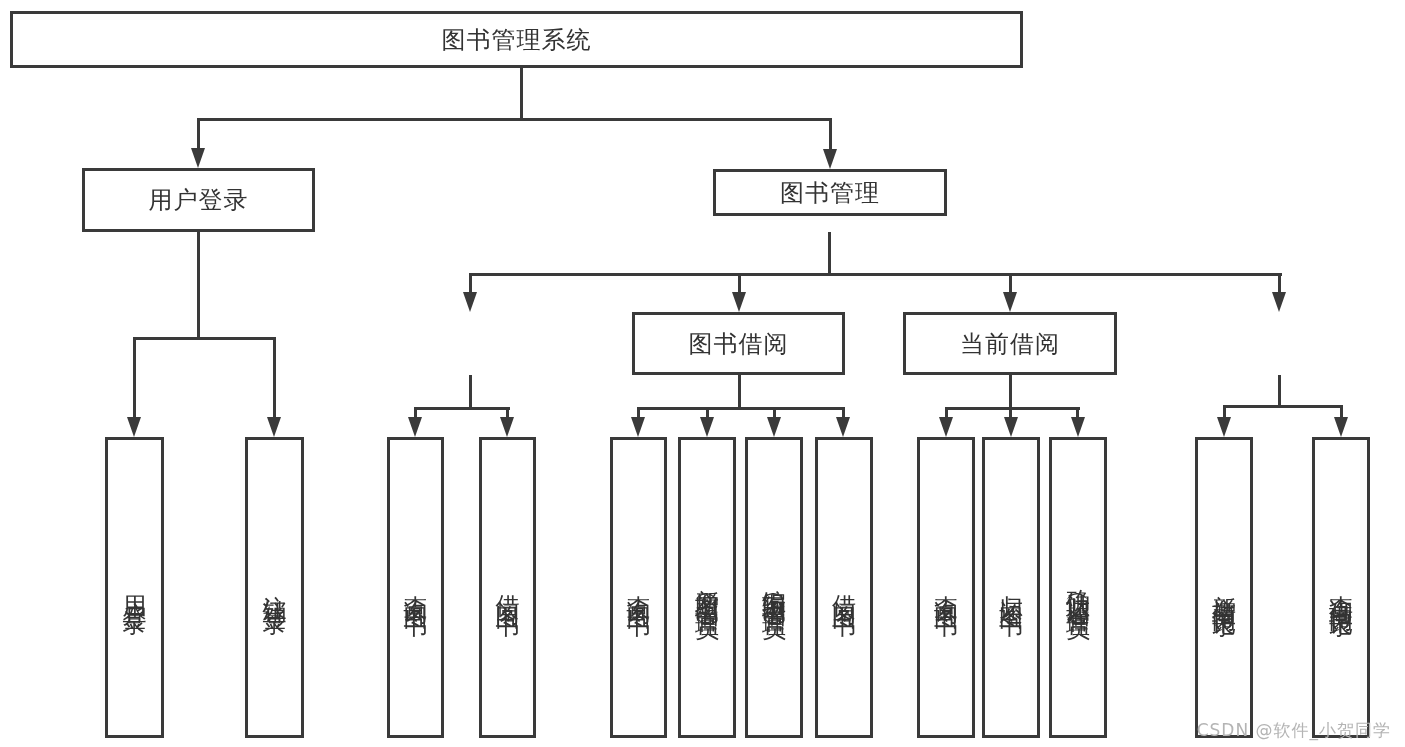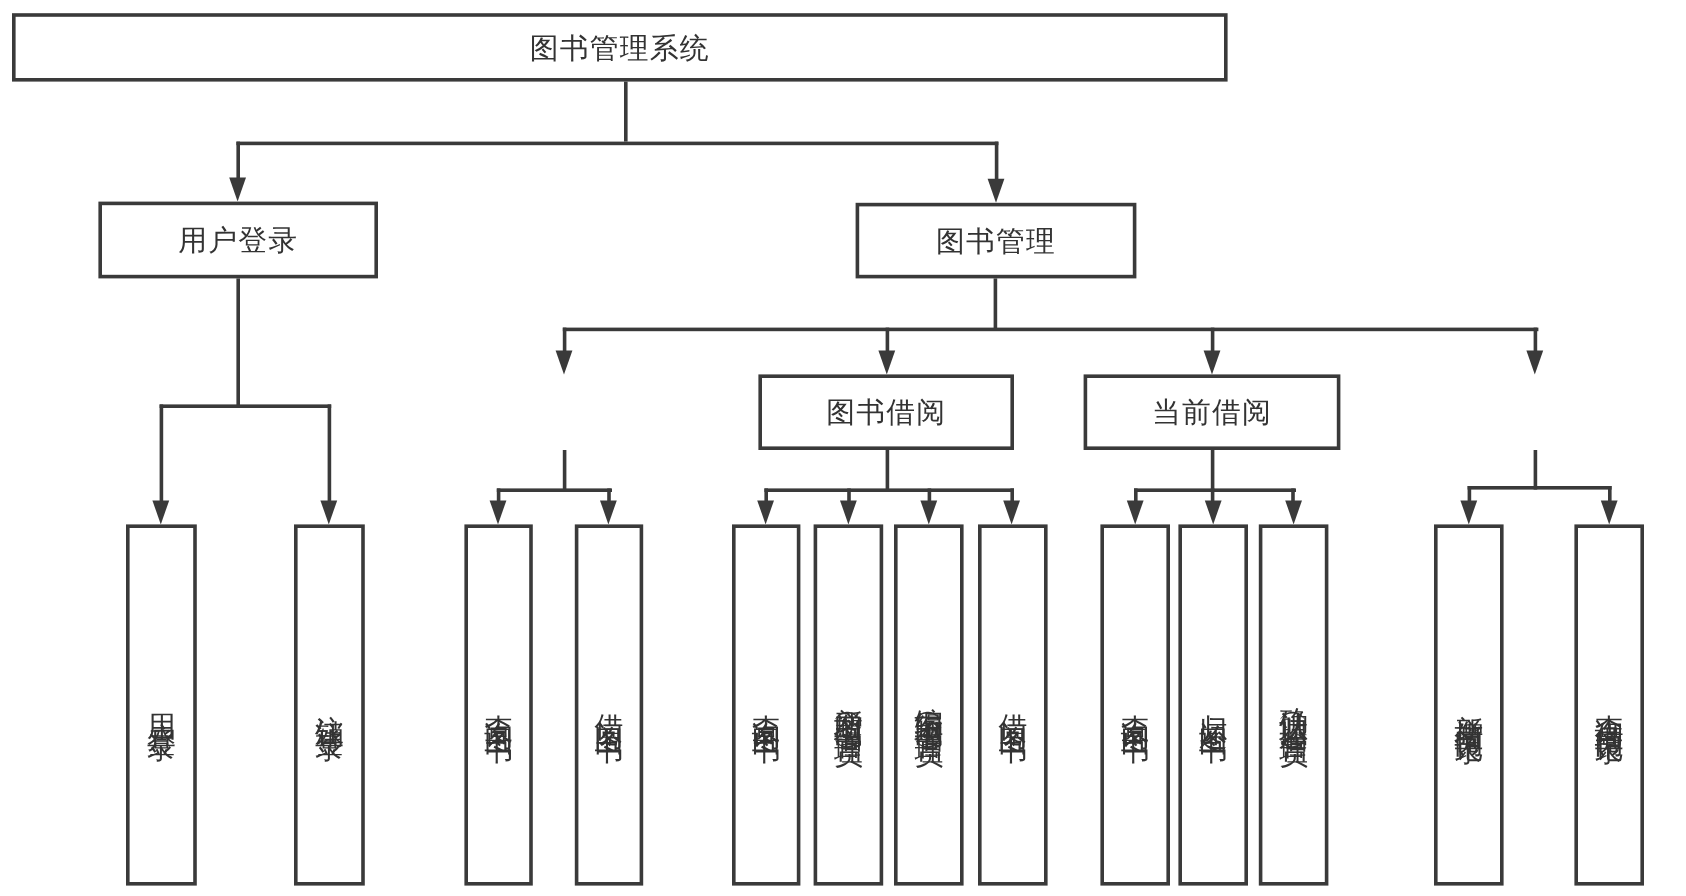--- a/index.html
+++ b/index.html
@@ -41,21 +41,21 @@
   <div class="vline" style="left:520px;top:68px;height:50px"></div>
   <div class="hline" style="left:197px;top:118px;width:635px"></div>
   <div class="vline" style="left:197px;top:118px;height:34px"></div>
   <div class="arrow" style="left:191px;top:148px"></div>
   <div class="vline" style="left:829px;top:118px;height:34px"></div>
   <div class="arrow" style="left:823px;top:149px"></div>
 
   <div class="box hbox" style="left:82px;top:168px;width:233px;height:64px">
     <span>用户登录</span>
   </div>
-  <div class="box hbox" style="left:713px;top:169px;width:234px;height:63px">
+  <div class="box hbox" style="left:713px;top:169px;width:234px;height:47px">
     <span>图书管理</span>
   </div>
 
   <div class="vline" style="left:197px;top:232px;height:107px"></div>
   <div class="hline" style="left:133px;top:337px;width:143px"></div>
   <div class="vline" style="left:133px;top:337px;height:84px"></div>
   <div class="arrow" style="left:127px;top:417px"></div>
   <div class="vline" style="left:273px;top:337px;height:84px"></div>
   <div class="arrow" style="left:267px;top:417px"></div>
 
@@ -148,14 +148,15 @@
     <span>确认归还（管理员）</span>
   </div>
 
   <div class="box vbox long" style="left:1195px;top:437px;width:58px;height:301px">
     <span>新增借阅记录</span>
   </div>
   <div class="box vbox long" style="left:1312px;top:437px;width:58px;height:301px">
     <span>查询借阅记录</span>
   </div>
 
+  <div class="watermark">CSDN @软件_小贺同学</div>
 
 </div>
 
 </body></html>

